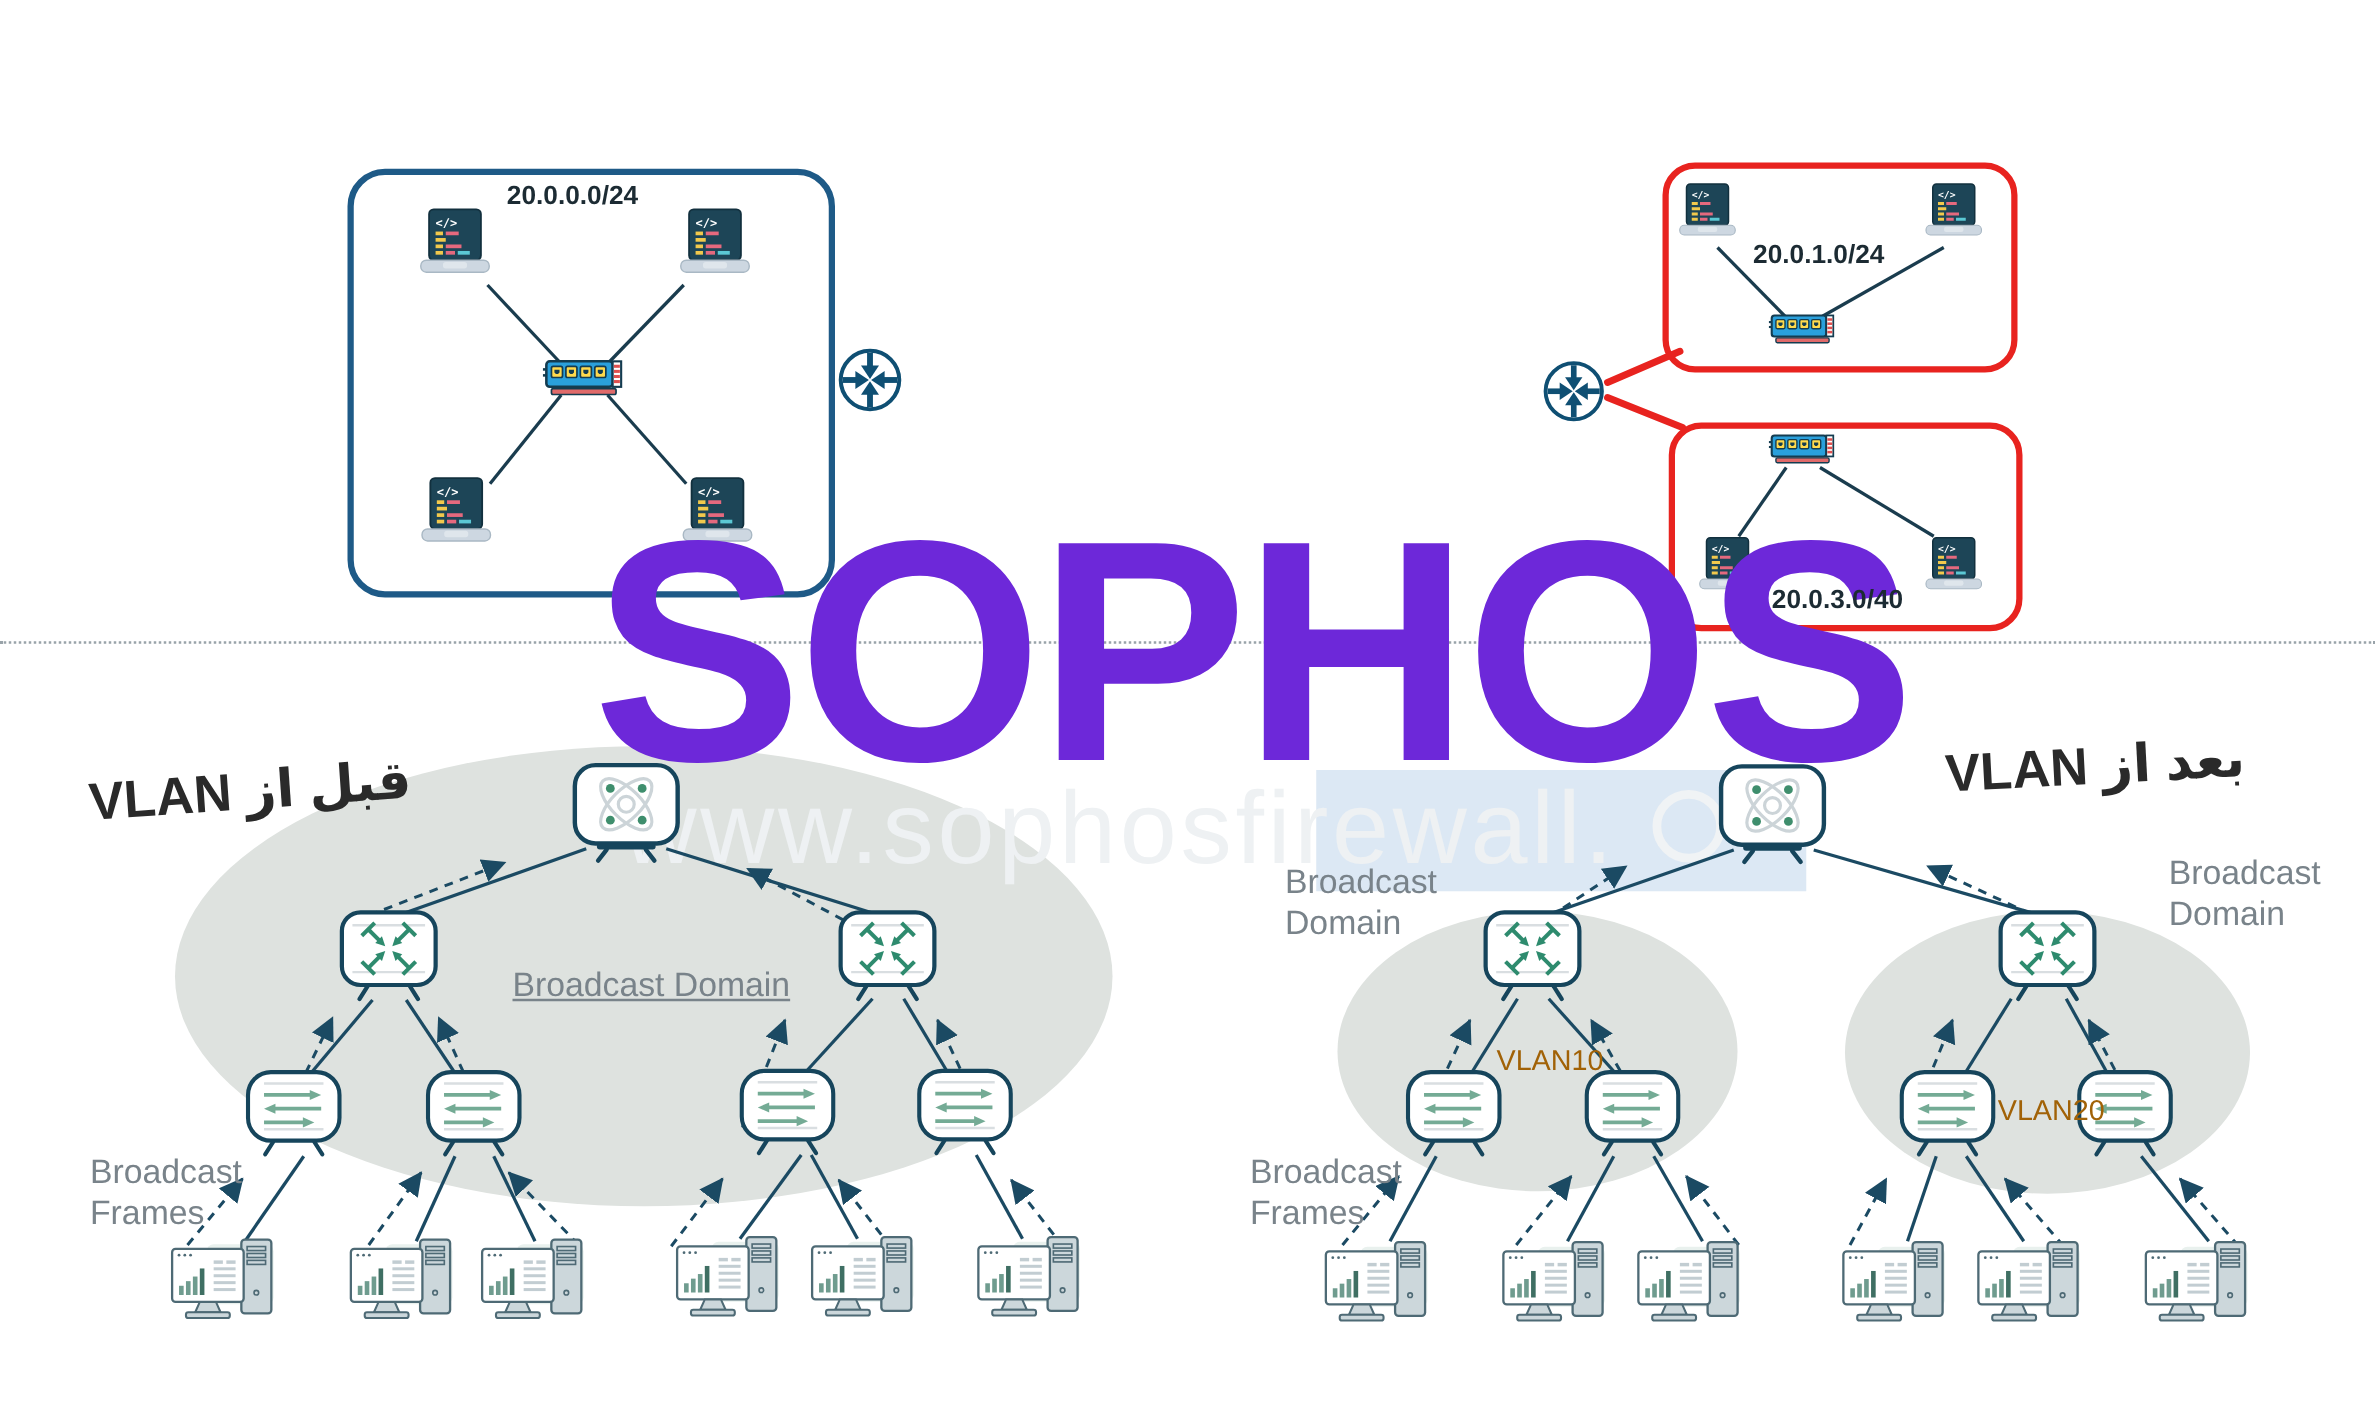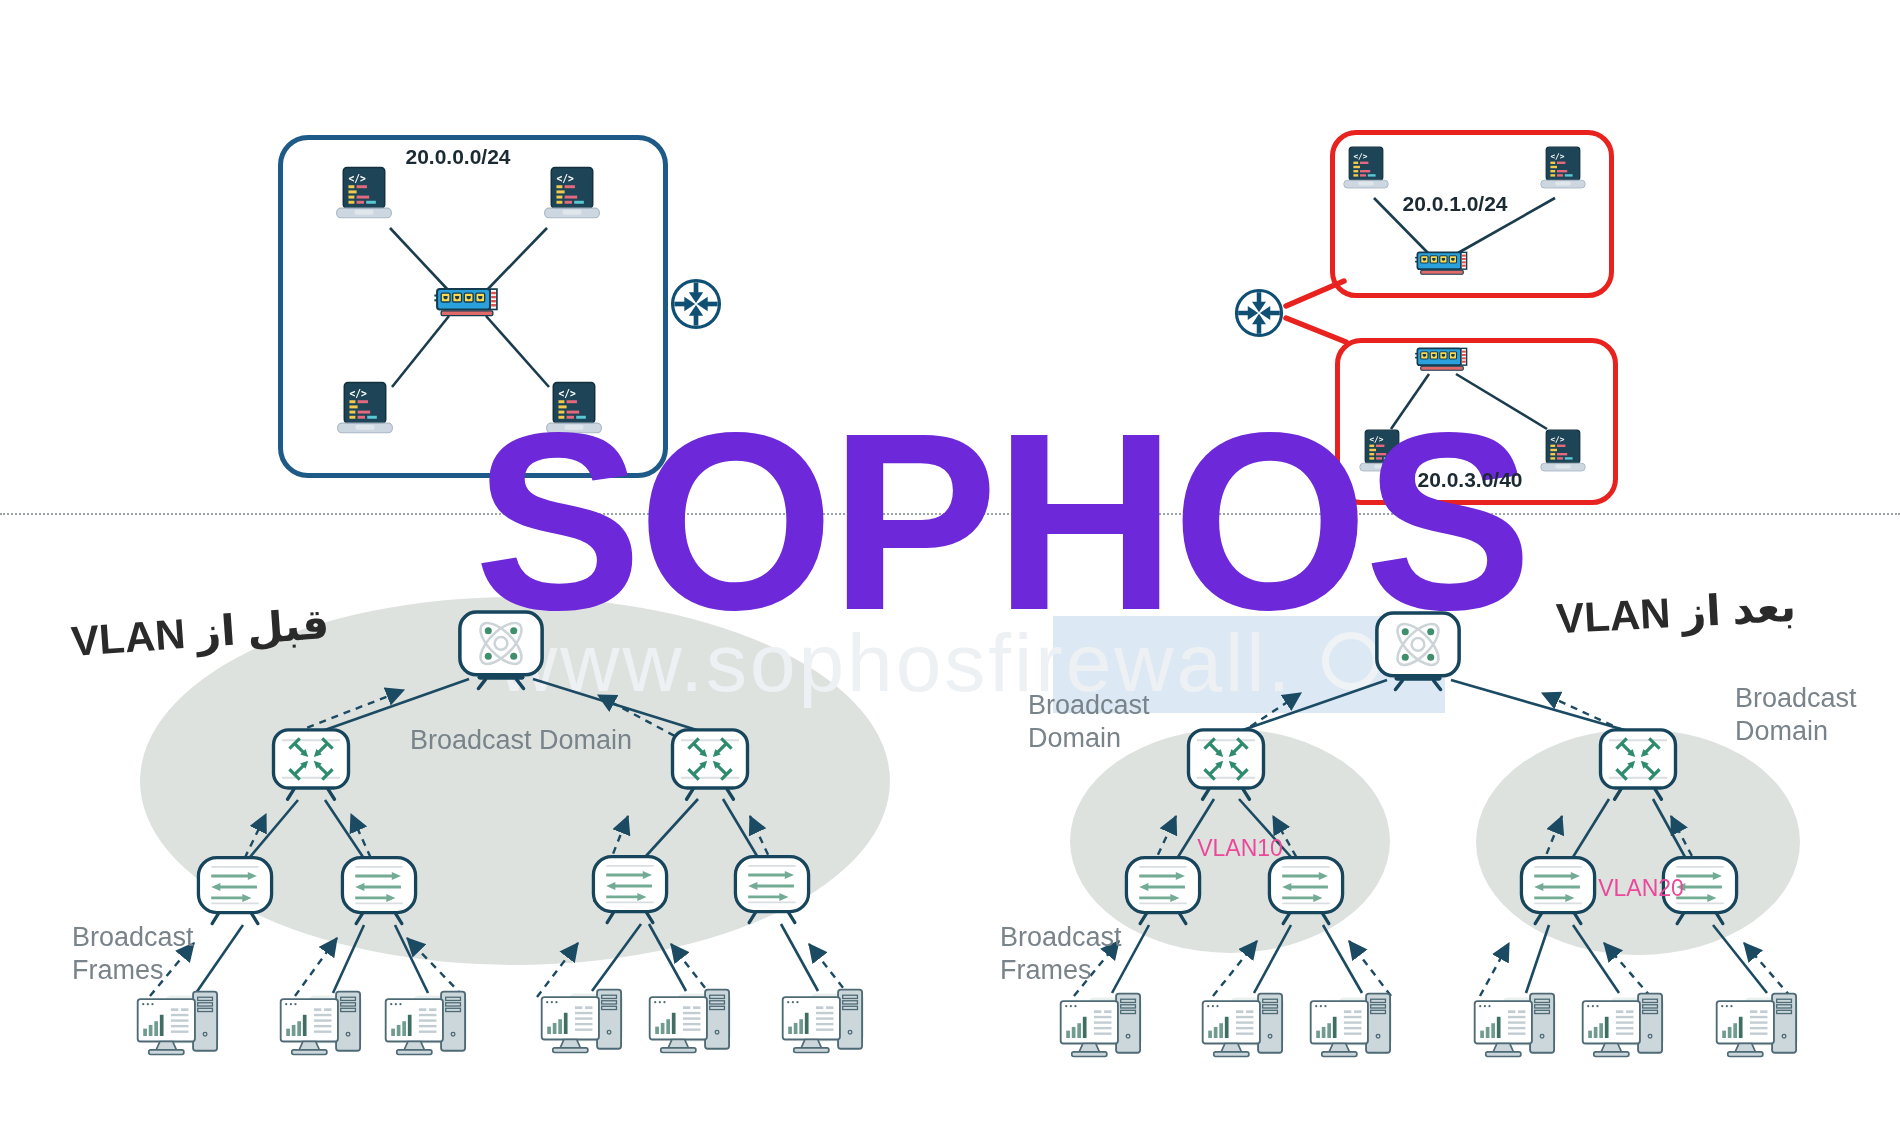--- a/index.html
+++ b/index.html
@@ -14,21 +14,21 @@
   .wm-ring{position:absolute;z-index:3;border-radius:50%;}
   .frame{position:absolute;z-index:4;background:transparent;}
   #divider{position:absolute;left:0;top:513px;width:1900px;height:0;
            border-top:2px dotted #99a3a9;z-index:4;}
   #wires{position:absolute;left:0;top:0;z-index:5;}
   .icon{position:absolute;z-index:6;}
   .label{position:absolute;z-index:7;white-space:nowrap;}
   .title{font-weight:bold;font-size:42px;color:#2a2a2a;}
   .netlabel{font-weight:bold;font-size:21px;color:#1c2b33;}
   .gray{color:#79838a;font-size:27px;line-height:33px;}
-  .vlan-tag{color:#ec4899;font-size:23px;}
+  .vlan-tag{color:#a16207;font-size:23px;}
 </style>
 </head>
 <body>
 
 <div id="canvas">
 
   <div class="wm-brand label" style="left: 474px; top: 396px; color: #6d28d9;">SOPHOS</div>
   <div class="wm-band" style="left: 1053px; top: 616px; width: 392px; height: 97px; background: rgb(220, 232, 244);"></div>
   <div class="wm-url label" style="left: 498px; top: 622px; z-index: 3; color: rgb(238, 241, 243);">www.sophosfirewall.</div>
   <div class="wm-ring" style="left:1322px;top:632px;width:44px;height:44px;border:7px solid #f0f3f5;"></div>
@@ -837,21 +837,21 @@
         </svg></div>
     </div>
 
   <div class="label title" dir="rtl" style="left:200px;top:608px;transform:translateX(-50%) rotate(-4deg);">قبل از VLAN</div>
   <div class="label title" dir="rtl" style="left:1676px;top:588px;transform:translateX(-50%) rotate(-3deg);">بعد از VLAN</div>
 
   <div class="label netlabel" style="left:458px;top:145px;transform:translateX(-50%);">20.0.0.0/24</div>
   <div class="label netlabel" style="left:1455px;top:153px;transform:translateX(-50%);margin-top:39px;">20.0.1.0/24</div>
   <div class="label netlabel" style="left:1470px;top:468px;transform:translateX(-50%);">20.0.3.0/40</div>
 
-  <div class="label gray" style="left:410px;top:724px;">Broadcast Domain</div>
+  <div class="label gray" style="left:410px;top:772px;text-decoration:underline;">Broadcast Domain</div>
   <div class="label gray" style="left:72px;top:921px;">
     <span>Broadcast</span><br>
     <span>Frames</span>
   </div>
   <div class="label gray" style="left:1028px;top:689px;">
     <span>Broadcast</span><br>
     <span>Domain</span>
   </div>
   <div class="label gray" style="left:1735px;top:682px;">
     <span>Broadcast</span><br>

